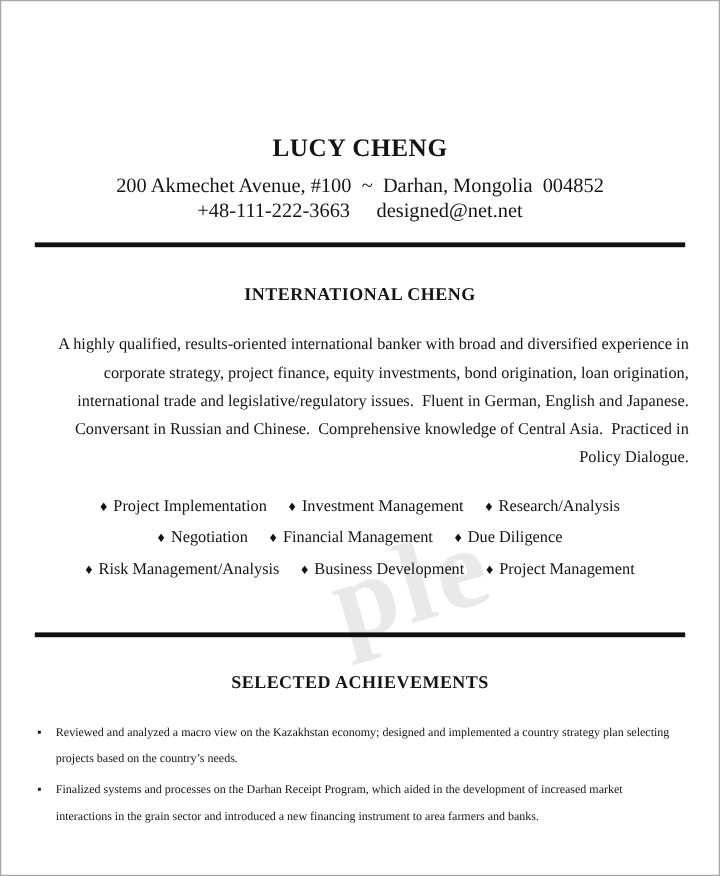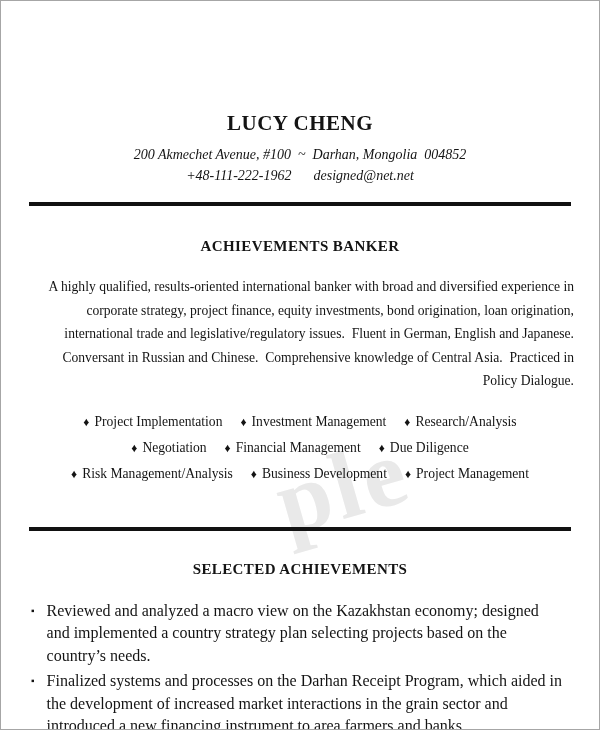--- a/index.html
+++ b/index.html
@@ -38,24 +38,23 @@
     padding-top: 110px;
     text-align: center;
   }
   .name {
     font-size: 21px;
     font-weight: bold;
     letter-spacing: 0.5px;
     margin-bottom: 8px;
   }
   .contact-line {
-    font-size: 14px;
+    font-size: 17px;
     line-height: 21px;
     white-space: pre-wrap;
-    font-style: italic;
   }
   .phone {
     margin-right: 22px;
   }
   .rule {
     height: 4px;
     background: #111111;
     margin: 16px 28px 0 28px;
   }
   .rule2 {
@@ -102,42 +101,42 @@
     align-items: flex-start;
     margin-bottom: 3px;
   }
   .sq {
     flex: 0 0 auto;
     font-size: 10px;
     line-height: 22.5px;
     margin-right: 12px;
   }
   .ach-text {
-    font-size: 16px;
+    font-size: 10px;
     line-height: 22.5px;
   }
 </style>
 </head>
 <body>
 
 <div class="page">
 
   <div class="watermark">ple</div>
 
   <div class="content">
 
     <div class="header">
       <div class="name">LUCY CHENG</div>
       <div class="contact-line"><span>200 Akmechet Avenue, #100  ~  Darhan, Mongolia  004852</span></div>
-      <div class="contact-line"><span class="phone">+48-111-222-1962</span><span>designed@net.net</span></div>
+      <div class="contact-line"><span class="phone">+48-111-222-3663</span><span>designed@net.net</span></div>
     </div>
 
     <div class="rule"></div>
 
-    <h2 class="section-title">ACHIEVEMENTS BANKER</h2>
+    <h2 class="section-title">INTERNATIONAL CHENG</h2>
 
     <p class="summary">A highly qualified, results-oriented international banker with broad and diversified experience in corporate strategy, project finance, equity investments, bond origination, loan origination, international trade and legislative/regulatory issues.  Fluent in German, English and Japanese.  Conversant in Russian and Chinese.  Comprehensive knowledge of Central Asia.  Practiced in Policy Dialogue.</p>
 
     <div class="skills">
         <div><span class="skill"><span class="dia">♦</span>Project Implementation</span><span class="skill"><span class="dia">♦</span>Investment Management</span><span class="skill"><span class="dia">♦</span>Research/Analysis</span></div>
         <div><span class="skill"><span class="dia">♦</span>Negotiation</span><span class="skill"><span class="dia">♦</span>Financial Management</span><span class="skill"><span class="dia">♦</span>Due Diligence</span></div>
         <div><span class="skill"><span class="dia">♦</span>Risk Management/Analysis</span><span class="skill"><span class="dia">♦</span>Business Development</span><span class="skill"><span class="dia">♦</span>Project Management</span></div>
       </div>
 
     <div class="rule rule2"></div>

